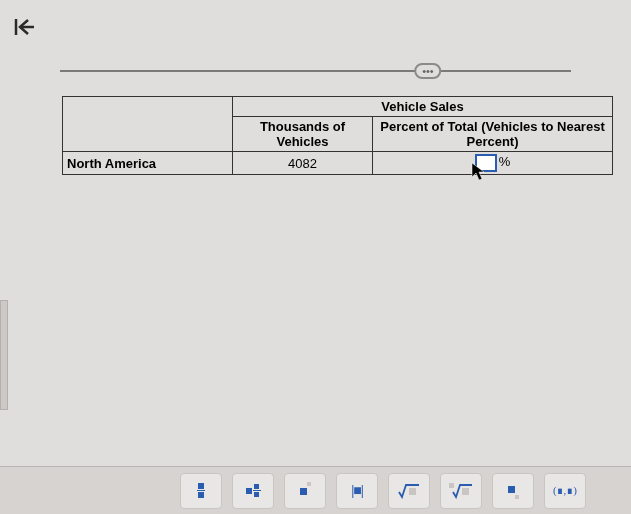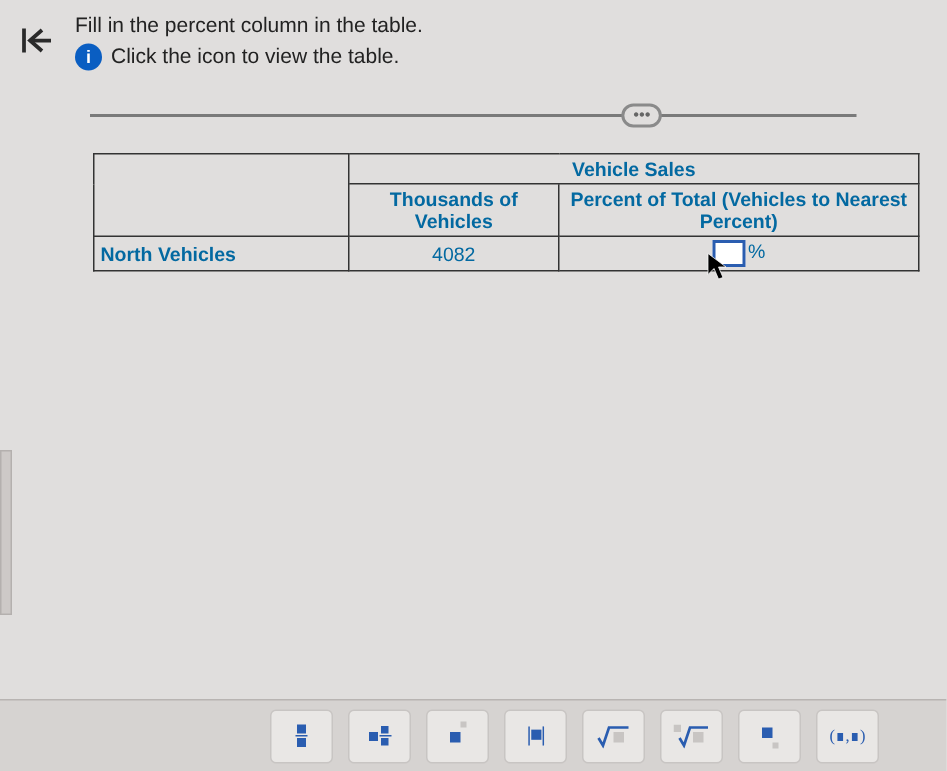--- a/index.html
+++ b/index.html
@@ -77,21 +77,21 @@
       cursor: pointer;
       line-height: 12px;
     }
     .table-wrap {
       margin: 24px 18px 0 62px;
     }
     table {
       border-collapse: collapse;
       width: 100%;
       font-size: 13px;
-      color: #0369a1;
+      color: #000000;
     }
     td, th {
       border: 1.5px solid #333;
       padding: 2px 4px;
       text-align: center;
       vertical-align: middle;
       font-weight: normal;
     }
     .title-cell {
       border-left: 1.5px solid #333;
@@ -172,47 +172,40 @@
 <body>
 
 <div class="top-bar">
   <div class="back-btn">
     <svg width="22" height="20" viewBox="0 0 22 20">
       <line x1="2" y1="2" x2="2" y2="18" stroke="#2a2a2a" stroke-width="2.5"></line>
       <polyline points="14,3 6,10 14,17" fill="none" stroke="#2a2a2a" stroke-width="2.5"></polyline>
       <line x1="6" y1="10" x2="20" y2="10" stroke="#2a2a2a" stroke-width="2.5"></line>
     </svg>
   </div>
-  <div class="instructions">
-    <div>Fill in the percent column in the table.</div>
-    <div class="instr-line2">
-      <span class="info-icon">i</span>
-      <span>Click the icon to view the table.</span>
-    </div>
-  </div>
 </div>
 
 <div class="hr-wrap">
   <div class="hr-line"></div>
   <div class="hr-pill">•••</div>
 </div>
 
 <div class="table-wrap">
   <table>
     <tbody>
         <tr>
       <td rowspan="2" class="col-region"></td>
       <td colspan="2" class="title-cell">Vehicle Sales</td>
     </tr>
     <tr>
       <td class="col-header" style="width:140px">Thousands of Vehicles</td>
       <td class="col-header">Percent of Total (Vehicles to Nearest Percent)</td>
     </tr>
     <tr>
-      <td class="col-region">North Vehicles</td>
+      <td class="col-region">North America</td>
       <td>4082</td>
       <td class="percent-cell">
         <span class="percent-input"></span><span class="percent-sign">%</span>
         <svg class="cursor-arrow" style="left:98px; top:10px;" width="16" height="20" viewBox="0 0 16 20">
           <path d="M1 1 L1 15 L5 11 L8 18 L11 17 L8 10 L13 10 Z" fill="#000" stroke="#fff" stroke-width="0.5"></path>
         </svg>
       </td>
     </tr>
   </tbody>
     </table>

